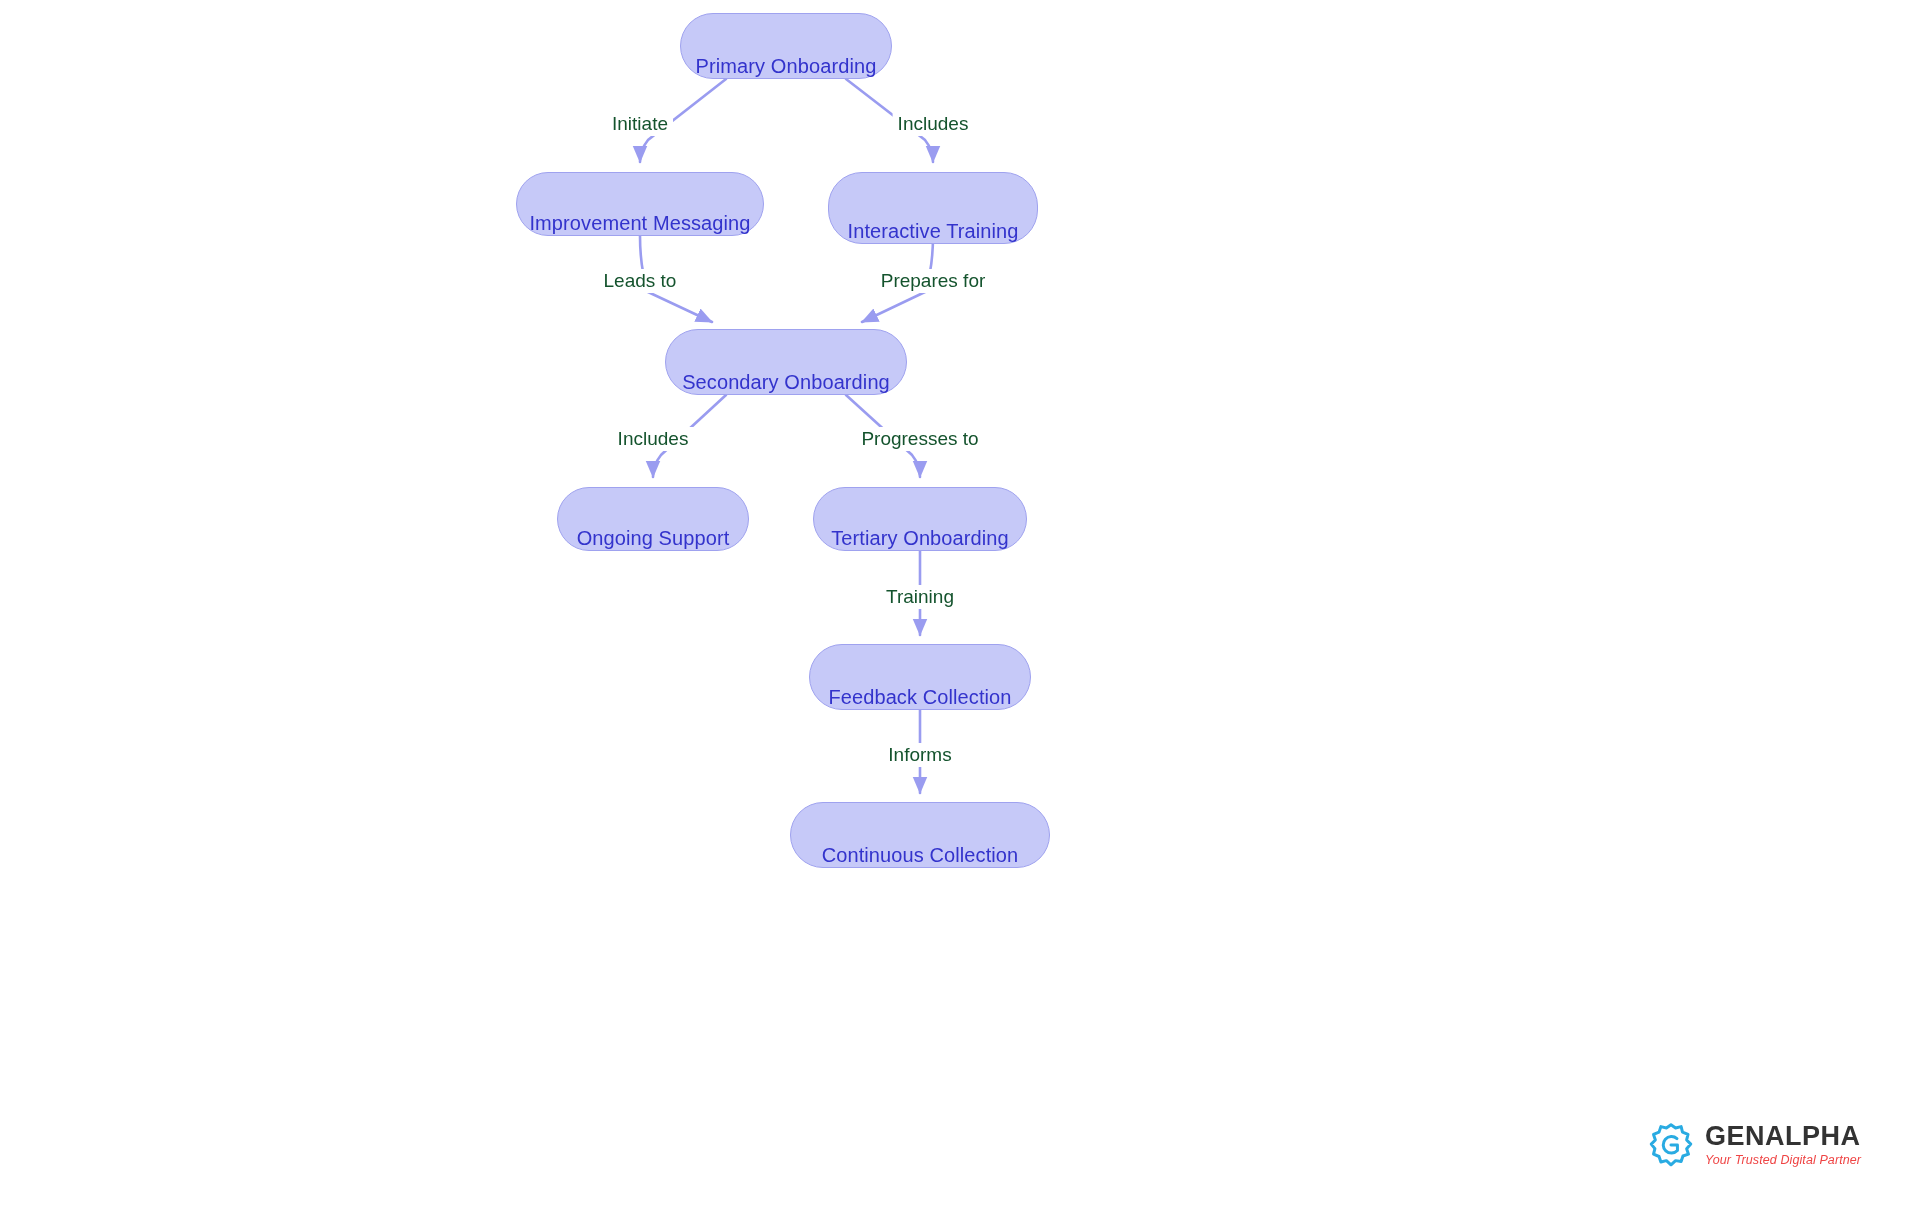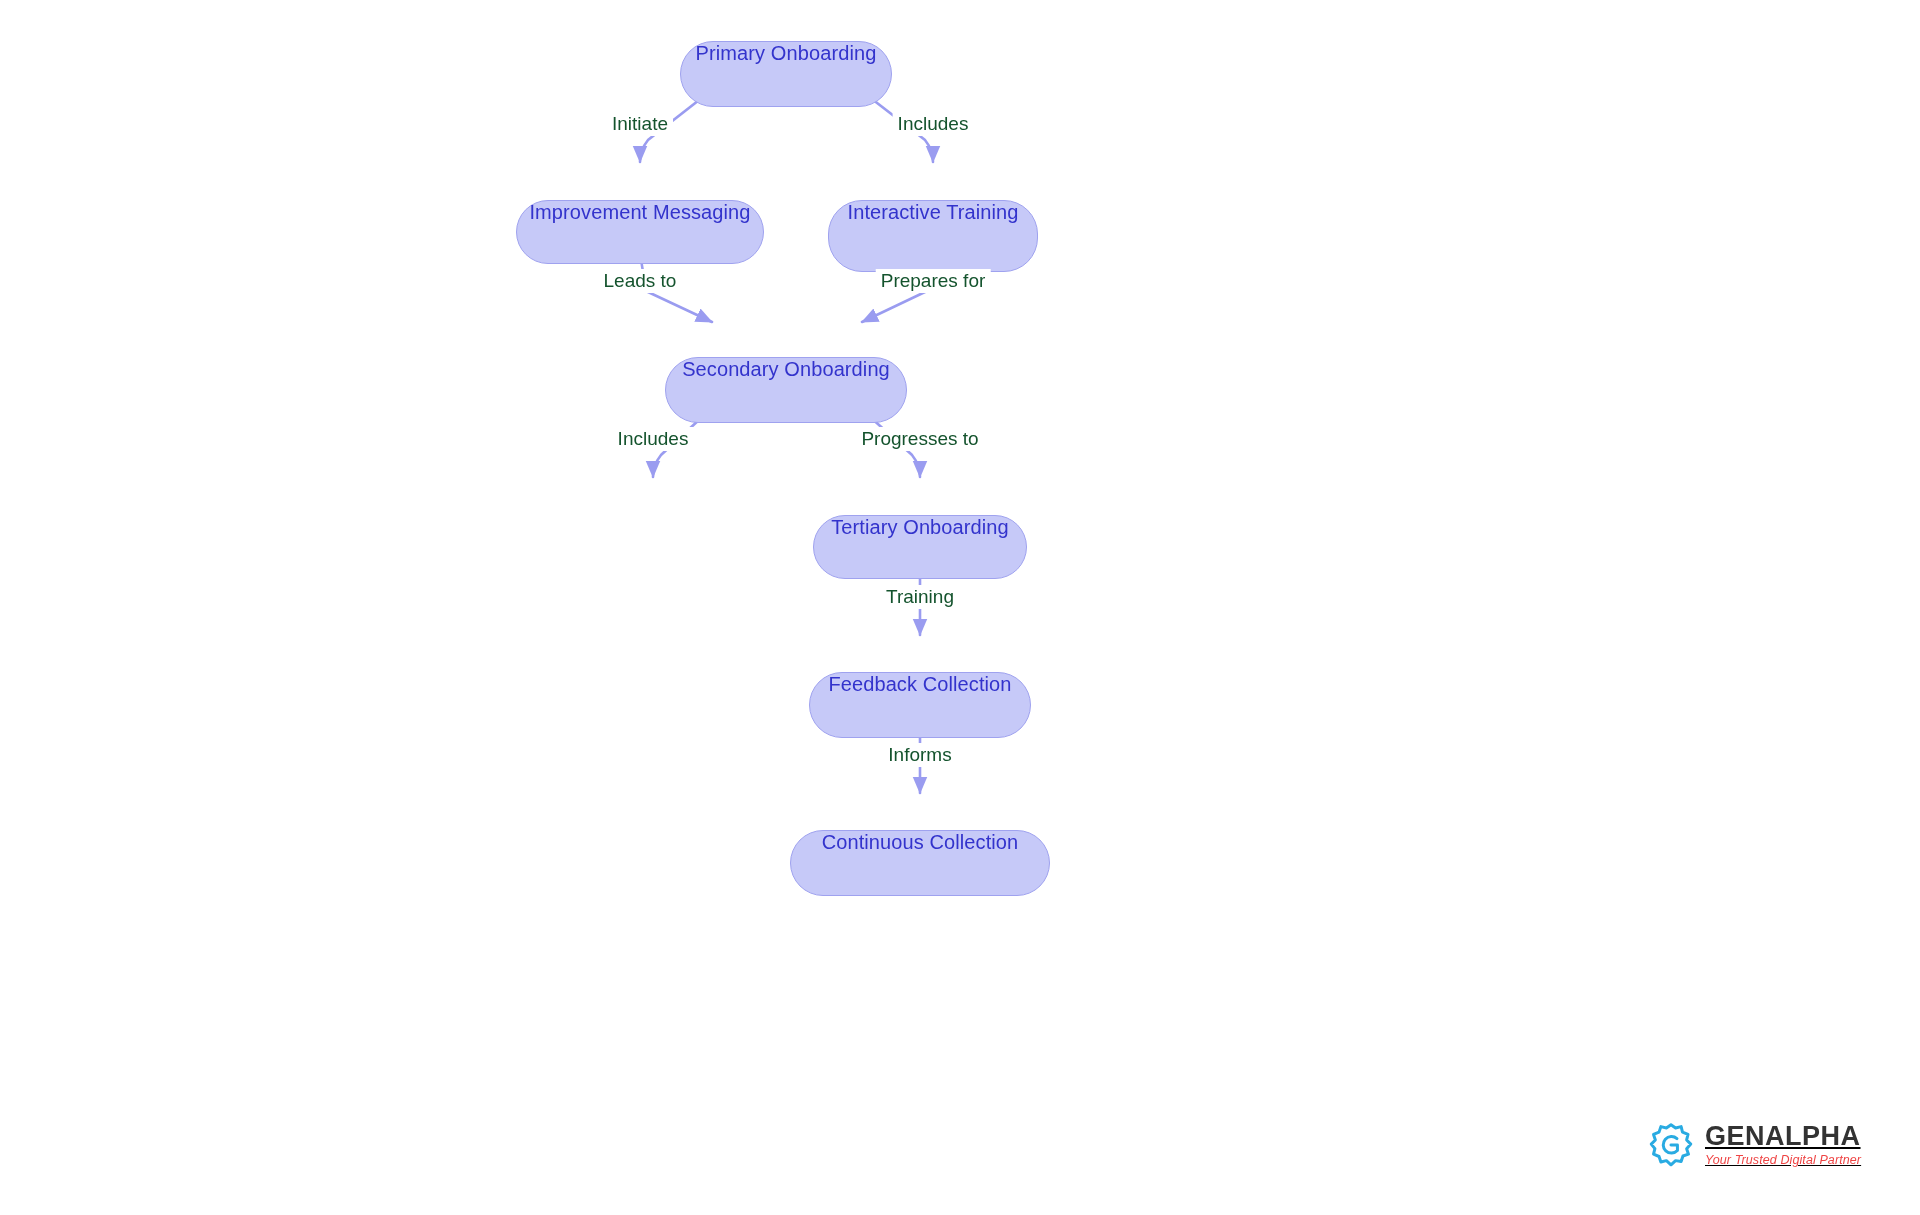--- a/index.html
+++ b/index.html
@@ -31,29 +31,28 @@
     pointer-events: none;
   }
 
   .node {
     position: absolute;
     box-sizing: border-box;
     background: #c6c9f8;
     border: 1.3px solid #9fa2ef;
     border-radius: 34px;
     display: flex;
-    align-items: flex-start;
+    align-items: flex-end;
     justify-content: center;
     color: #3333cc;
     font-size: 20px;
     font-weight: 400;
     letter-spacing: 0.1px;
     white-space: nowrap;
     font-family: "Liberation Sans", sans-serif;
-    margin-top: 28px;
   }
 
   .edge-label {
     position: absolute;
     color: #14532d;
     font-size: 19px;
     font-weight: 400;
     white-space: nowrap;
     transform: translate(-50%, -50%);
     background: #ffffff;
@@ -62,21 +61,20 @@
   }
 
   
   #brand-logo {
     position: absolute;
     left: 1648px;
     top: 1122px;
     display: flex;
     align-items: center;
     gap: 11px;
-    text-decoration: underline;
   }
   #brand-logo .logo-mark {
     width: 46px;
     height: 46px;
     flex: 0 0 46px;
   }
   #brand-logo .logo-text {
     display: flex;
     flex-direction: column;
     justify-content: center;
@@ -139,20 +137,23 @@
   </div>
 
   <div class="node" style="left:828px; top:172px; width:210px; height:72px;">
     <span>Interactive Training</span>
   </div>
 
   <div class="node" style="left:665px; top:329px; width:242px; height:66px;">
     <span>Secondary Onboarding</span>
   </div>
 
+  <div class="node" style="left:557px; top:487px; width:192px; height:64px;">
+    <span>Ongoing Support</span>
+  </div>
 
   <div class="node" style="left:813px; top:487px; width:214px; height:64px;">
     <span>Tertiary Onboarding</span>
   </div>
 
   <div class="node" style="left:809px; top:644px; width:222px; height:66px;">
     <span>Feedback Collection</span>
   </div>
 
   <div class="node" style="left:790px; top:802px; width:260px; height:66px;">

